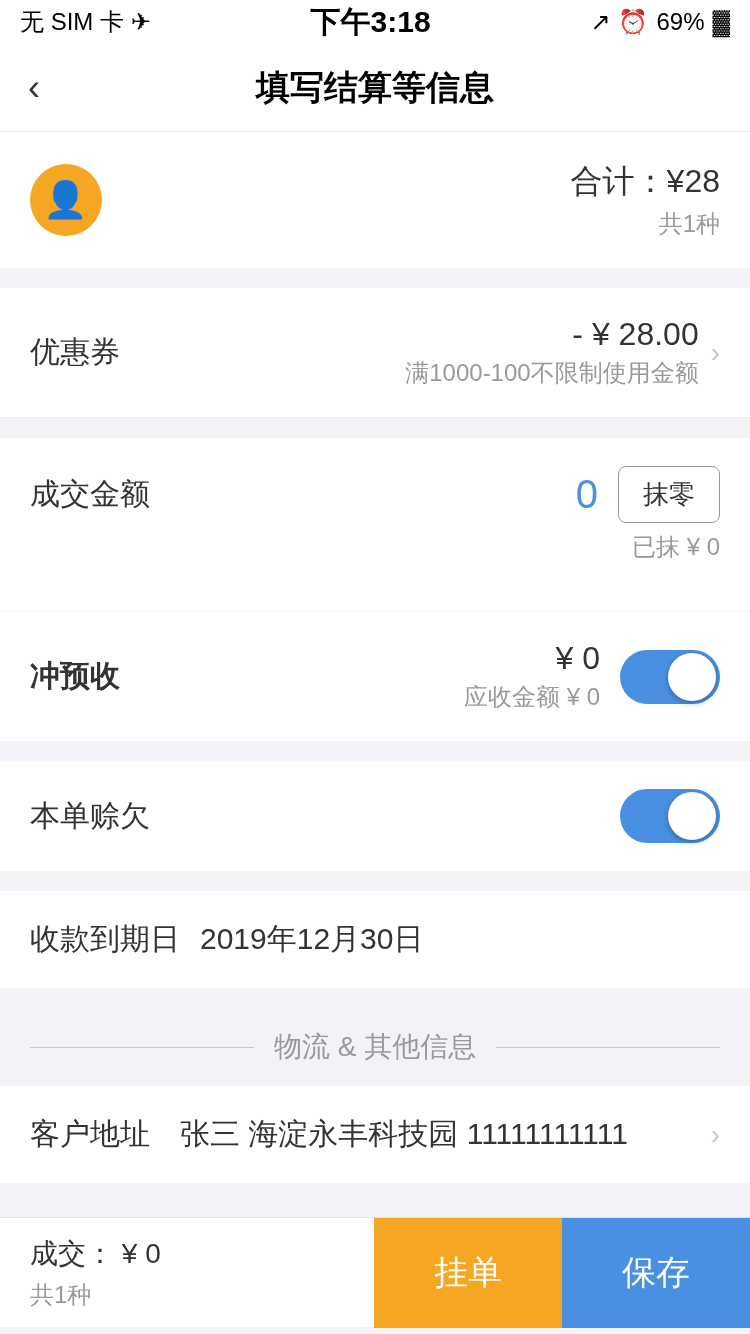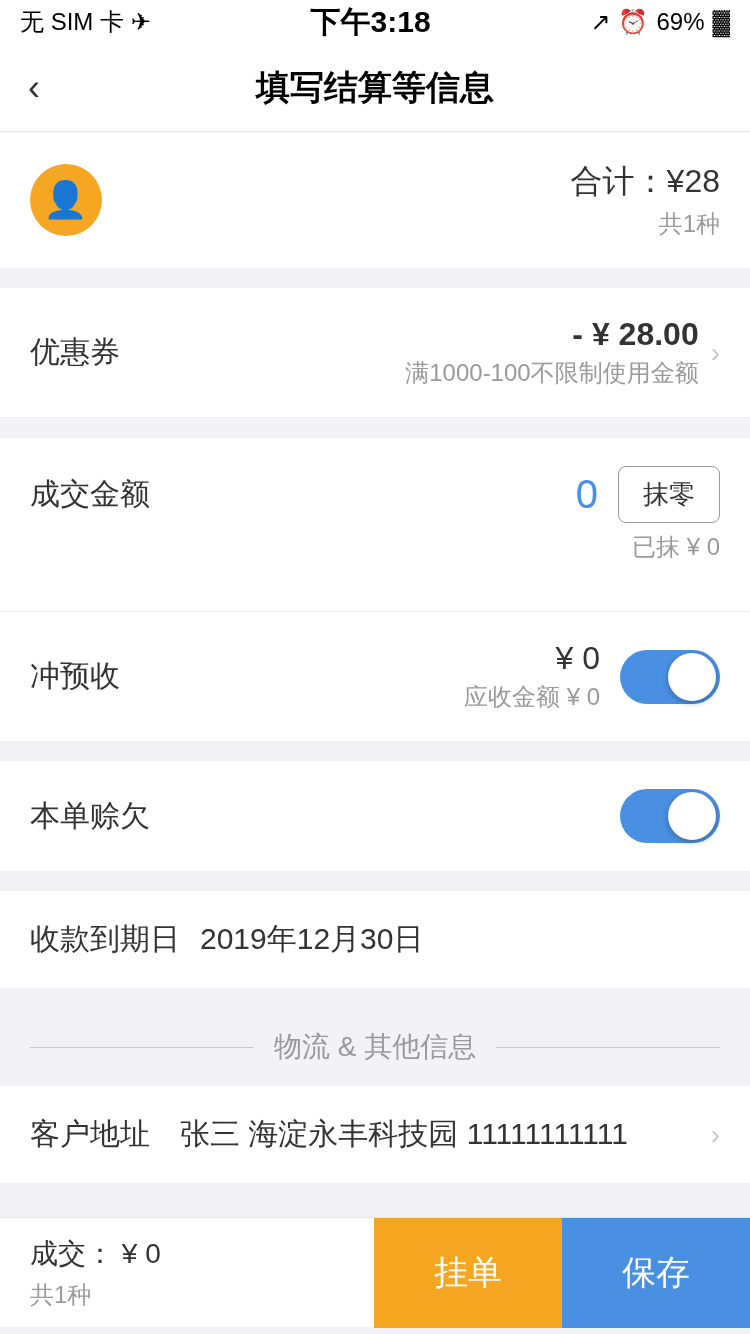--- a/index.html
+++ b/index.html
@@ -87,21 +87,21 @@
       display: flex;
       align-items: center;
       justify-content: space-between;
       padding: 28px 30px;
       background: #fff;
       border-bottom: 1px solid #f0f0f0;
     }
     .coupon-label { font-size: 30px; color: #333; }
     .coupon-right { display: flex; align-items: center; gap: 12px; }
     .coupon-info { text-align: right; }
-    .coupon-discount { font-size: 32px; color: #333; font-weight: bold; }
+    .coupon-discount { font-size: 32px; color: #333; }
     .coupon-desc { font-size: 24px; color: #999; margin-top: 4px; }
     .chevron-right { color: #c7c7cc; font-size: 28px; }
 
     
     .deal-section {
       background: #fff;
       margin-bottom: 20px;
       padding: 28px 30px;
     }
     .deal-row {
@@ -134,21 +134,21 @@
 
     
     .prereceive-row {
       display: flex;
       align-items: center;
       justify-content: space-between;
       padding: 28px 30px;
       background: #fff;
       border-top: 1px solid #f0f0f0;
     }
-    .prereceive-label { font-size: 30px; color: #333; }
+    .prereceive-label { font-size: 30px; color: #333; font-weight: bold; }
     .prereceive-right { display: flex; align-items: center; gap: 20px; }
     .prereceive-info { text-align: right; }
     .prereceive-amount { font-size: 32px; color: #333; }
     .prereceive-desc { font-size: 24px; color: #999; margin-top: 4px; }
 
     
     .toggle {
       width: 100px;
       height: 54px;
       border-radius: 27px;

